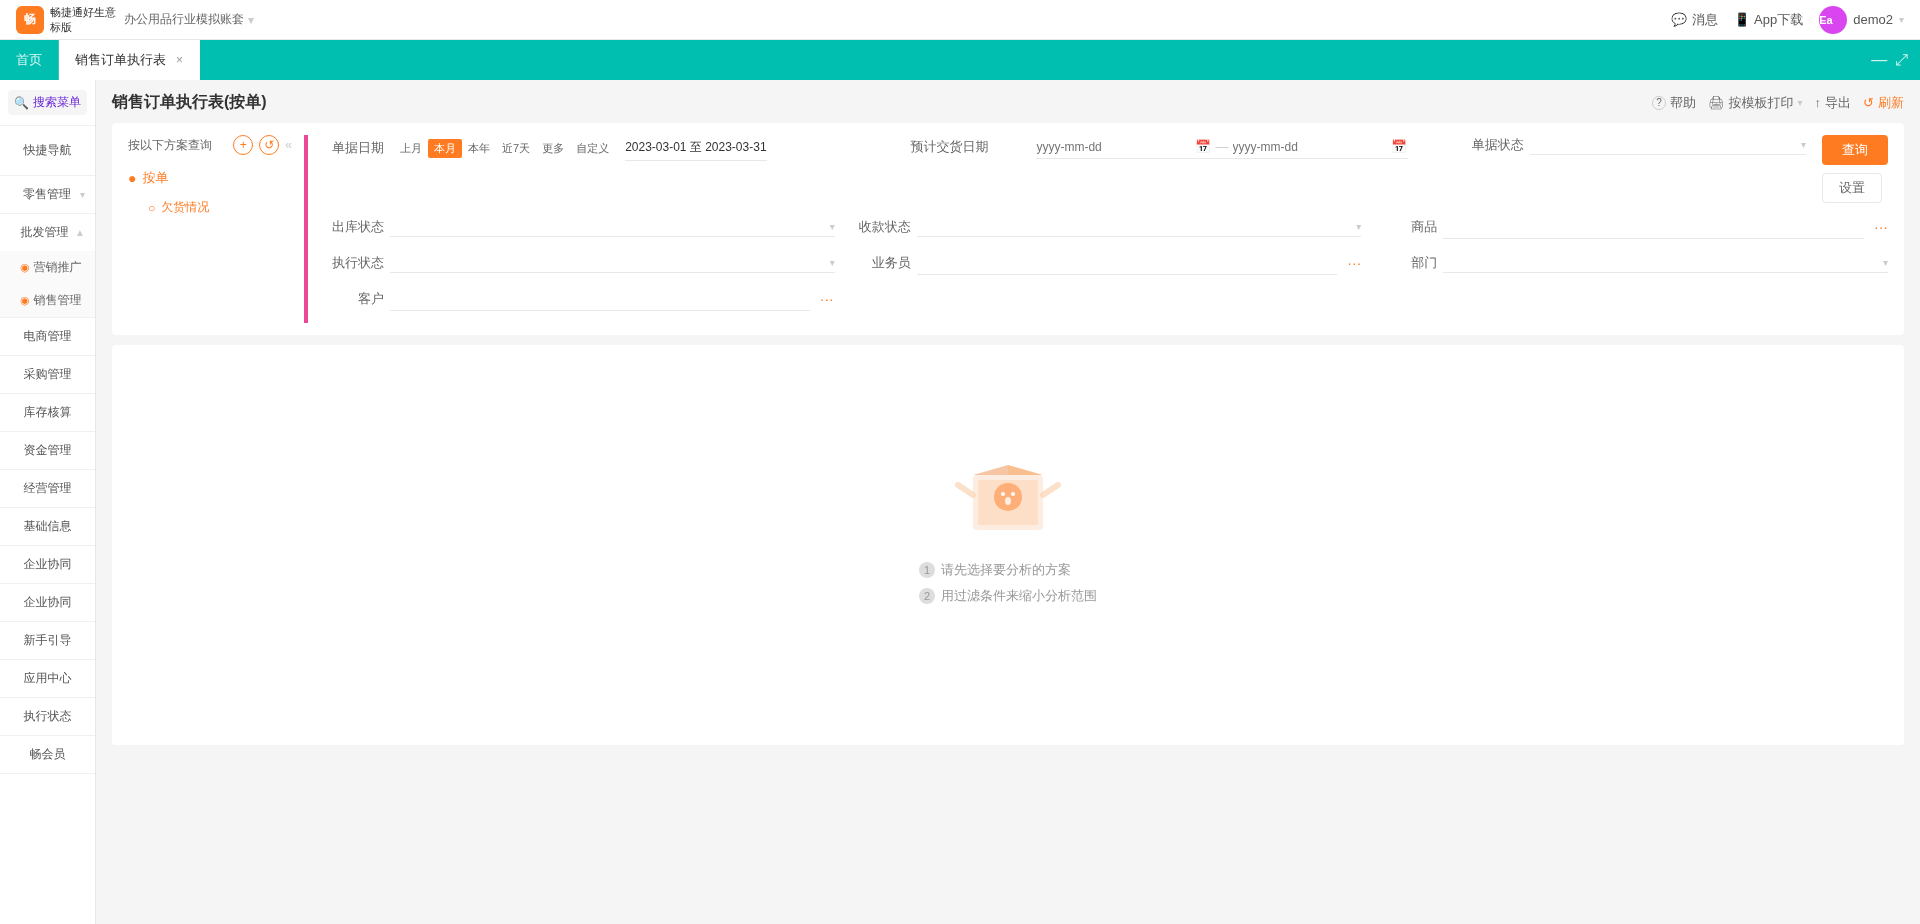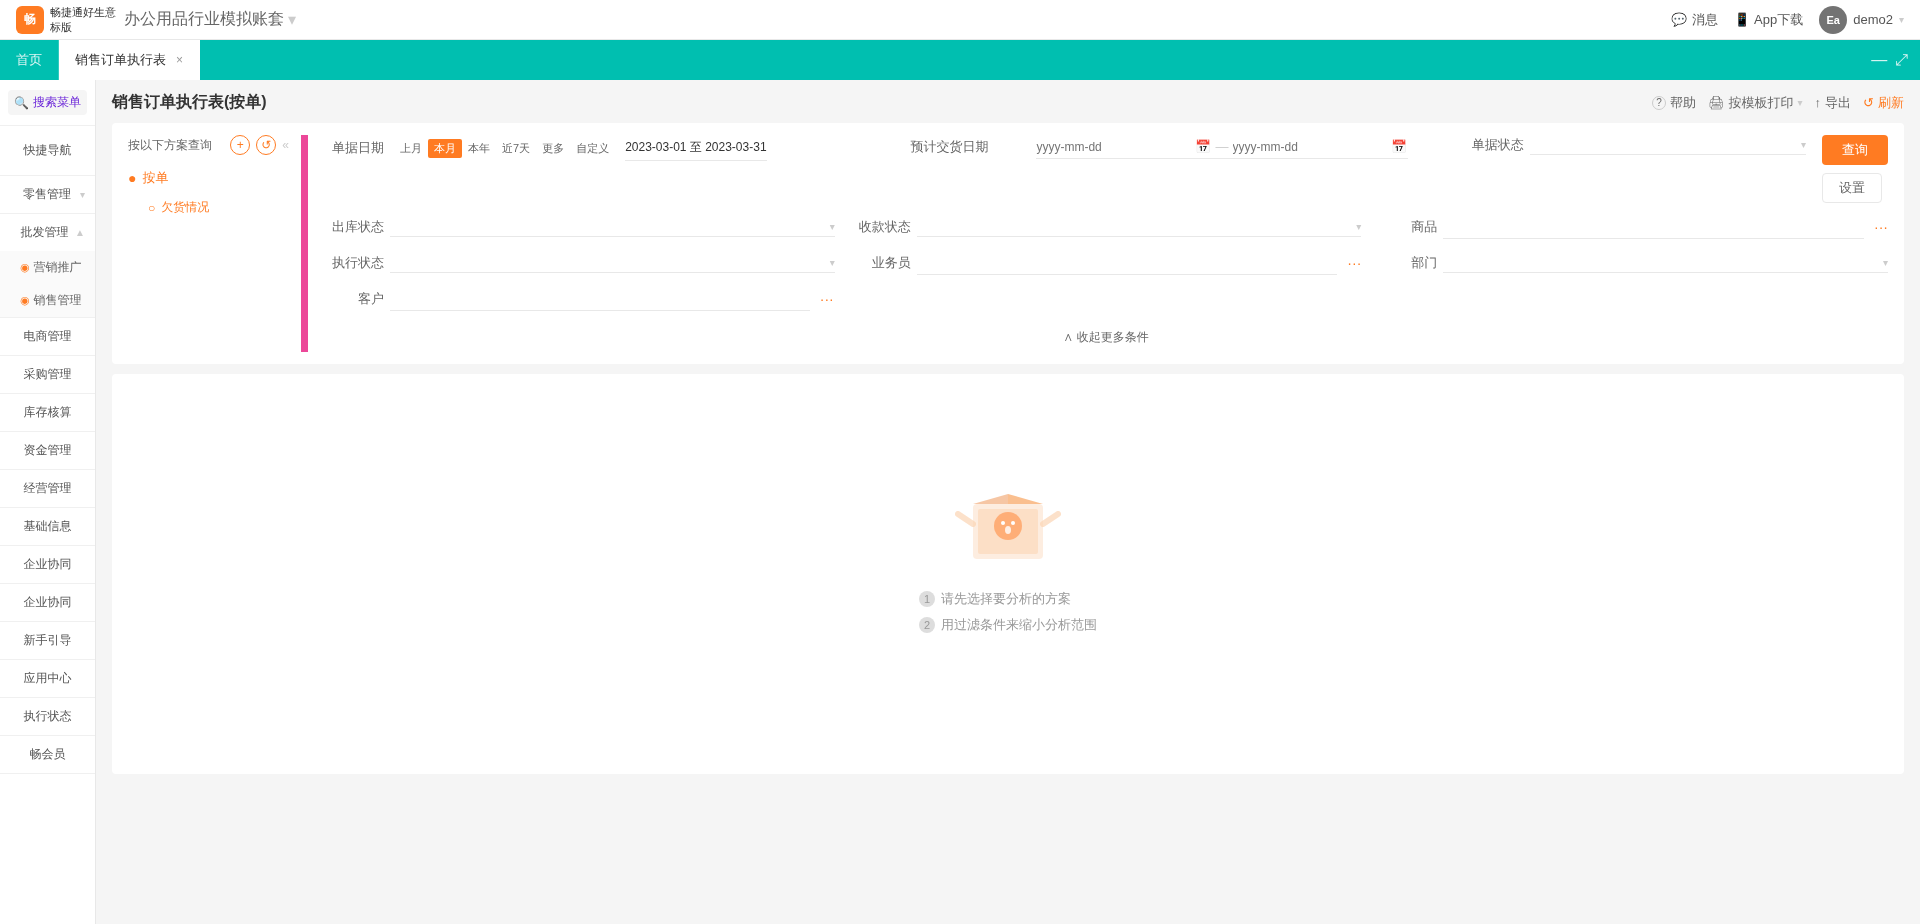--- a/index.html
+++ b/index.html
@@ -13,24 +13,24 @@
       align-items: center;
       padding: 0 16px;
       border-bottom: 1px solid #e8e8e8;
       justify-content: space-between;
       flex-shrink: 0;
     }
     .top-bar-left { display: flex; align-items: center; gap: 8px; }
     .logo-area { display: flex; align-items: center; gap: 6px; }
     .logo-icon { width: 28px; height: 28px; background: #ff7b22; border-radius: 6px; display: flex; align-items: center; justify-content: center; color: #fff; font-size: 12px; font-weight: bold; }
     .logo-text { font-size: 11px; color: #333; line-height: 1.3; }
-    .breadcrumb-area { display: flex; align-items: center; gap: 4px; color: #666; font-size: 16px; }
+    .breadcrumb-area { display: flex; align-items: center; gap: 4px; color: #666; font-size: 12px; }
     .top-bar-right { display: flex; align-items: center; gap: 16px; }
     .top-nav-item { display: flex; align-items: center; gap: 4px; color: #555; font-size: 13px; cursor: pointer; }
-    .user-avatar { width: 28px; height: 28px; border-radius: 50%; background: #737373; display: flex; align-items: center; justify-content: center; color: #fff; font-size: 11px; overflow: hidden; }
+    .user-avatar { width: 28px; height: 28px; border-radius: 50%; background: #d946ef; display: flex; align-items: center; justify-content: flex-start; color: #fff; font-size: 11px; overflow: hidden; }
 
     
     .tab-bar {
       height: 40px;
       background: #00bfb0;
       display: flex;
       align-items: stretch;
       flex-shrink: 0;
     }
     .tab-item {
@@ -155,21 +155,21 @@
       background: #fff;
       border-radius: 4px;
       padding: 12px 16px;
       margin-bottom: 10px;
     }
 
     
     .filter-layout { display: flex; gap: 0; }
     .scheme-panel {
       width: 180px;
-      border-right: 7px solid #ec4899;
+      border-right: 4px solid #ec4899;
       padding-right: 12px;
       flex-shrink: 0;
     }
     .scheme-header {
       display: flex;
       align-items: center;
       justify-content: space-between;
       margin-bottom: 8px;
     }
     .scheme-label { color: #666; font-size: 12px; }
@@ -676,24 +676,20 @@
             </div>
 
             <div class="filter-row">
               <div class="filter-field" style="flex:0 0 calc(33.3% - 11px);">
                 <span class="filter-label">客户</span>
                 <input class="filter-input" type="text" style="">
                 <span class="filter-dots">···</span>
               </div>
             </div>
 
-            <div class="collapse-bar">
-              <span>∧</span>
-              <span>收起更多条件</span>
-            </div>
           </div>
         </div>
       </div>
 
       <div class="results-card">
         <div class="empty-state">
 
           <svg class="empty-icon" viewBox="0 0 120 120" xmlns="http://www.w3.org/2000/svg">
 
             <rect x="25" y="50" width="70" height="55" rx="4" fill="#fde8d8" opacity="0.8"></rect>

